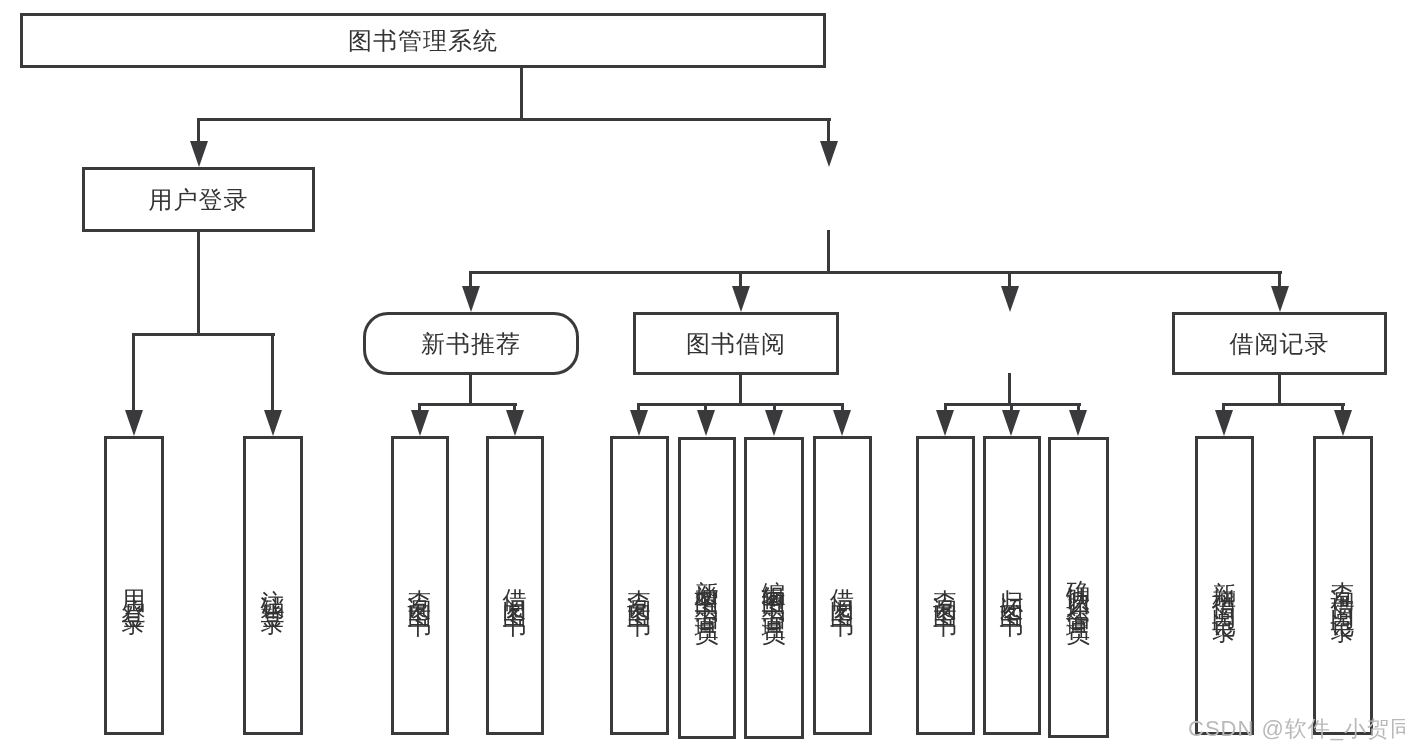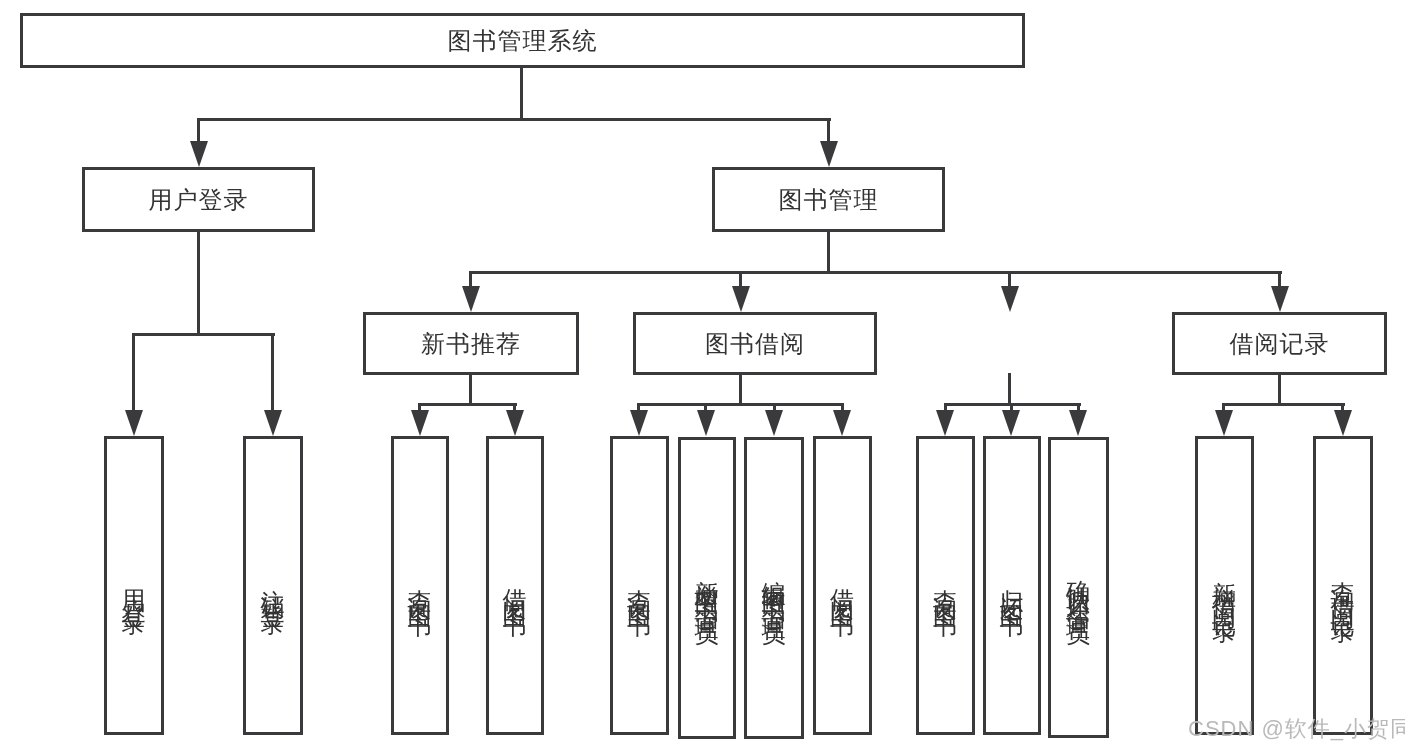--- a/index.html
+++ b/index.html
@@ -48,60 +48,57 @@
     font-size:22px;letter-spacing:1px;
     color:var(--watermark);
     z-index:10;white-space:nowrap;
   }
 </style>
 </head>
 <body>
 
 <div id="canvas">
 
-  <div class="box box-h" style="left:20px;top:13px;width:1005px;height:55px;">
+  <div class="box box-h" style="left:20px;top:13px;width:806px;height:55px;">
     <span>图书管理系统</span>
   </div>
 
   <div class="vl" style="left:520px;top:66px;height:54px;"></div>
   <div class="hl" style="left:197px;top:118px;width:634px;"></div>
   <div class="vl" style="left:197px;top:118px;height:30px;"></div>
   <div class="arr" style="left:190px;top:141px;"></div>
   <div class="vl" style="left:827px;top:118px;height:30px;"></div>
   <div class="arr" style="left:820px;top:141px;"></div>
 
   <div class="box box-h" style="left:82px;top:167px;width:233px;height:65px;">
     <span>用户登录</span>
-  </div>
-  <div class="box box-h" style="left:712px;top:167px;width:233px;height:65px;">
-    <span>图书管理</span>
   </div>
 
   <div class="vl" style="left:197px;top:230px;height:105px;"></div>
   <div class="hl" style="left:132px;top:333px;width:143px;"></div>
   <div class="vl" style="left:132px;top:333px;height:80px;"></div>
   <div class="arr" style="left:125px;top:410px;"></div>
   <div class="vl" style="left:271px;top:333px;height:80px;"></div>
   <div class="arr" style="left:264px;top:410px;"></div>
 
   <div class="vl" style="left:827px;top:230px;height:44px;"></div>
   <div class="hl" style="left:469px;top:271px;width:813px;"></div>
   <div class="vl" style="left:469px;top:271px;height:18px;"></div>
   <div class="arr" style="left:462px;top:286px;"></div>
   <div class="vl" style="left:739px;top:271px;height:18px;"></div>
   <div class="arr" style="left:732px;top:286px;"></div>
   <div class="vl" style="left:1008px;top:271px;height:18px;"></div>
   <div class="arr" style="left:1001px;top:286px;"></div>
   <div class="vl" style="left:1278px;top:271px;height:18px;"></div>
   <div class="arr" style="left:1271px;top:286px;"></div>
 
-  <div class="box box-h" style="left:363px;top:312px;width:216px;height:63px;">
+  <div class="box box-h" style="left:363px;top:312px;width:216px;height:63px;border-radius:25px;">
     <span>新书推荐</span>
   </div>
-  <div class="box box-h" style="left:633px;top:312px;width:244px;height:63px;">
+  <div class="box box-h" style="left:633px;top:312px;width:206px;height:63px;">
     <span>图书借阅</span>
   </div>
   <div class="box box-h" style="left:1172px;top:312px;width:215px;height:63px;">
     <span>借阅记录</span>
   </div>
 
   <div class="vl" style="left:469px;top:373px;height:33px;"></div>
   <div class="hl" style="left:418px;top:403px;width:99px;"></div>
   <div class="vl" style="left:418px;top:403px;height:10px;"></div>
   <div class="arr" style="left:411px;top:410px;"></div>

